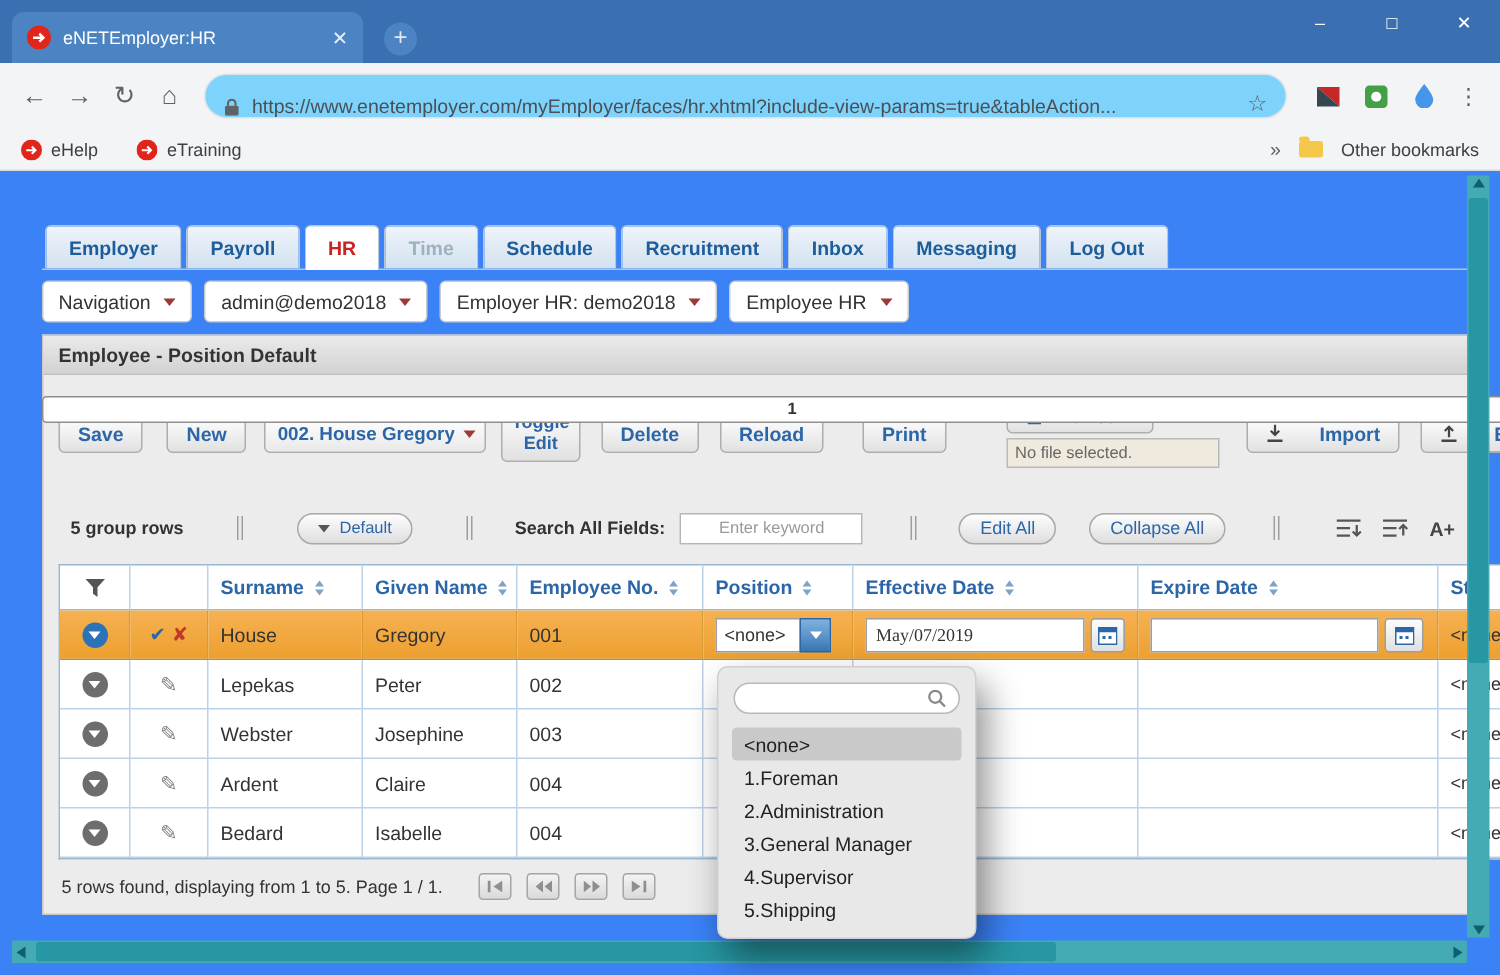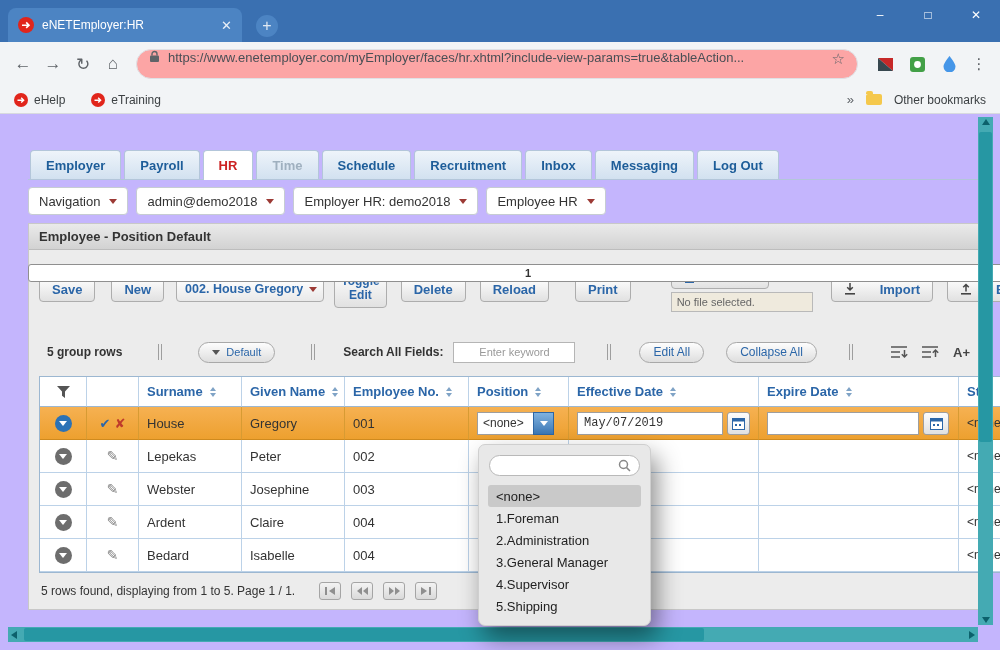--- a/index.html
+++ b/index.html
@@ -10,35 +10,35 @@
   .titlebar{position:absolute;left:0;top:0;width:1000px;height:42px;background:#3a70b1}
   .btab{position:absolute;left:8px;top:8px;width:234px;height:34px;background:#4c84c3;border-radius:8px 8px 0 0;display:flex;align-items:center;padding:0 10px;gap:8px}
   .btab-title{color:#fff;font-size:12px;flex:1;white-space:nowrap;overflow:hidden}
   .tab-close{color:#e9eff7;font-size:13px;line-height:1}
   .newtab{position:absolute;left:256px;top:15px;width:22px;height:22px;border-radius:50%;background:#4c84c3;color:#e0e9f3;display:flex;align-items:center;justify-content:center;font-size:16px}
   .win-controls{position:absolute;right:0;top:0;height:30px;display:flex}
   .win-btn{width:48px;height:30px;color:#fff;display:flex;align-items:center;justify-content:center;font-size:12px}
 
   .addressbar{position:absolute;left:0;top:42px;width:1000px;height:44px;background:#f2f4f6;display:flex;align-items:center;padding:0 8px}
   .nav-icon{width:30px;height:30px;display:flex;align-items:center;justify-content:center;color:#5f6368;font-size:17px}
-  .urlbar{flex:1;height:30px;background:#fca5a5;border:1px solid #dfe1e5;border-radius:15px;display:flex;align-items:flex-start;padding:0 12px;gap:8px;margin:0 8px}
+  .urlbar{flex:1;height:30px;background:#7dd3fc;border:1px solid #dfe1e5;border-radius:15px;display:flex;align-items:flex-end;padding:0 12px;gap:8px;margin:0 8px}
   .url-text{flex:1;color:#4a4f55;font-size:13px;white-space:nowrap;overflow:hidden}
   .star{color:#5f6368;font-size:15px}
   .ext{width:26px;height:26px;display:flex;align-items:center;justify-content:center;margin-left:6px}
   .menu-dots{color:#5f6368;font-size:15px;width:26px;text-align:center;margin-left:4px}
 
   .bookmarksbar{position:absolute;left:0;top:86px;width:1000px;height:28px;background:#f2f4f6;border-bottom:1px solid #d8dade;display:flex;align-items:center;padding:0 14px;gap:26px}
   .bm{display:flex;align-items:center;gap:6px;font-size:12px;color:#3c4043}
   .bm-right{margin-left:auto;display:flex;align-items:center;gap:12px;font-size:12px;color:#3c4043}
   .chev2{color:#5f6368;font-size:13px}
   .folder{width:16px;height:11px;background:#f5c84c;border-radius:2px;position:relative}
   .folder::before{content:"";position:absolute;left:0;top:-3px;width:7px;height:3px;background:#f5c84c;border-radius:2px 2px 0 0}
 
   
-  .page{position:absolute;left:0;top:114px;width:1000px;height:536px;background:#c4b5fd;overflow:hidden}
+  .page{position:absolute;left:0;top:114px;width:1000px;height:536px;background:#3b82f6;overflow:hidden}
 
   .vscroll{position:absolute;left:978px;top:3px;width:15px;height:508px;background:#44aab3;z-index:40;display:flex;flex-direction:column;align-items:center;justify-content:space-between;padding:2px 0}
   .vthumb{position:absolute;left:1px;top:15px;width:13px;height:310px;background:#2697a3;border-radius:2px}
   .hscroll{position:absolute;left:8px;top:513px;width:970px;height:15px;background:#44aab3;z-index:40;display:flex;align-items:center;justify-content:space-between;padding:0 3px}
   .hthumb{position:absolute;left:16px;top:1px;width:680px;height:13px;background:#2697a3;border-radius:2px}
   .sc-ar{width:0;height:0;z-index:2}
   .sc-ar.up{border-left:4px solid transparent;border-right:4px solid transparent;border-bottom:6px solid #0c616c}
   .sc-ar.down{border-left:4px solid transparent;border-right:4px solid transparent;border-top:6px solid #0c616c}
   .sc-ar.left{border-top:4px solid transparent;border-bottom:4px solid transparent;border-right:6px solid #0c616c}
   .sc-ar.right{border-top:4px solid transparent;border-bottom:4px solid transparent;border-left:6px solid #0c616c}
@@ -98,21 +98,21 @@
   .circ{width:17px;height:17px;border-radius:50%;background:#6d6d6d;display:flex;align-items:center;justify-content:center}
   .circ i{width:0;height:0;border-left:4px solid transparent;border-right:4px solid transparent;border-top:5px solid #fff;margin-top:1px}
   .selected .circ{background:#2b72b6}
   .selected .td{background:linear-gradient(#f6b152,#eda02f);border-bottom-color:#cf8a1e;border-right-color:#d79b33}
   .ok{color:#2b66a8;font-size:13px;font-weight:bold}
   .no{color:#bf3a2b;font-size:13px;font-weight:bold;margin-left:4px}
   .pencil{color:#808080;font-size:14px}
   .mini-select{display:flex;height:23px}
   .mini-select .val{width:56px;background:#fff;border:1px solid #9e9e9e;border-right:none;font-size:12px;display:flex;align-items:center;padding:0 5px;color:#333}
   .mini-select .ddb{width:21px;background:linear-gradient(#7fb2e0,#3c77b4);border:1px solid #2d66a5;display:flex;align-items:center;justify-content:center}
-  .date-input{width:146px;height:23px;border:1px solid #9e9e9e;font-size:12px;padding:0 6px;color:#333;font-family:Liberation Mono, monospace}
+  .date-input{width:146px;height:23px;border:1px solid #9e9e9e;font-size:12px;padding:0 6px;color:#333;font-family:Liberation Serif, serif}
   .cal-btn{width:26px;height:23px;margin-left:4px;background:linear-gradient(#fdfdfd,#e0e0e0);border:1px solid #9e9e9e;border-radius:3px;display:flex;align-items:center;justify-content:center}
   .status-txt{font-size:12px;color:#333}
 
   .grid-footer{height:36px;display:flex;align-items:center;padding-left:12px;font-size:12px;color:#333}
   .pager{display:flex;gap:10px;margin-left:24px;align-items:center}
   .pg-btn{min-width:22px;height:18px;border:1px solid #a5a5a5;border-radius:3px;background:linear-gradient(#f3f3f3,#dadada);display:flex;align-items:center;justify-content:center;padding:0 4px}
   .pg-btn.page{background:#fff;border-color:#8f8f8f;color:#333;font-size:11px;font-weight:bold}
 
   
   .pos-popup{position:absolute;left:478px;top:444px;width:173px;background:#e8e8e8;border:1px solid #cfcfcf;border-radius:7px;box-shadow:6px 12px 24px rgba(0,0,0,.45);z-index:60;padding:8px 0 8px}

